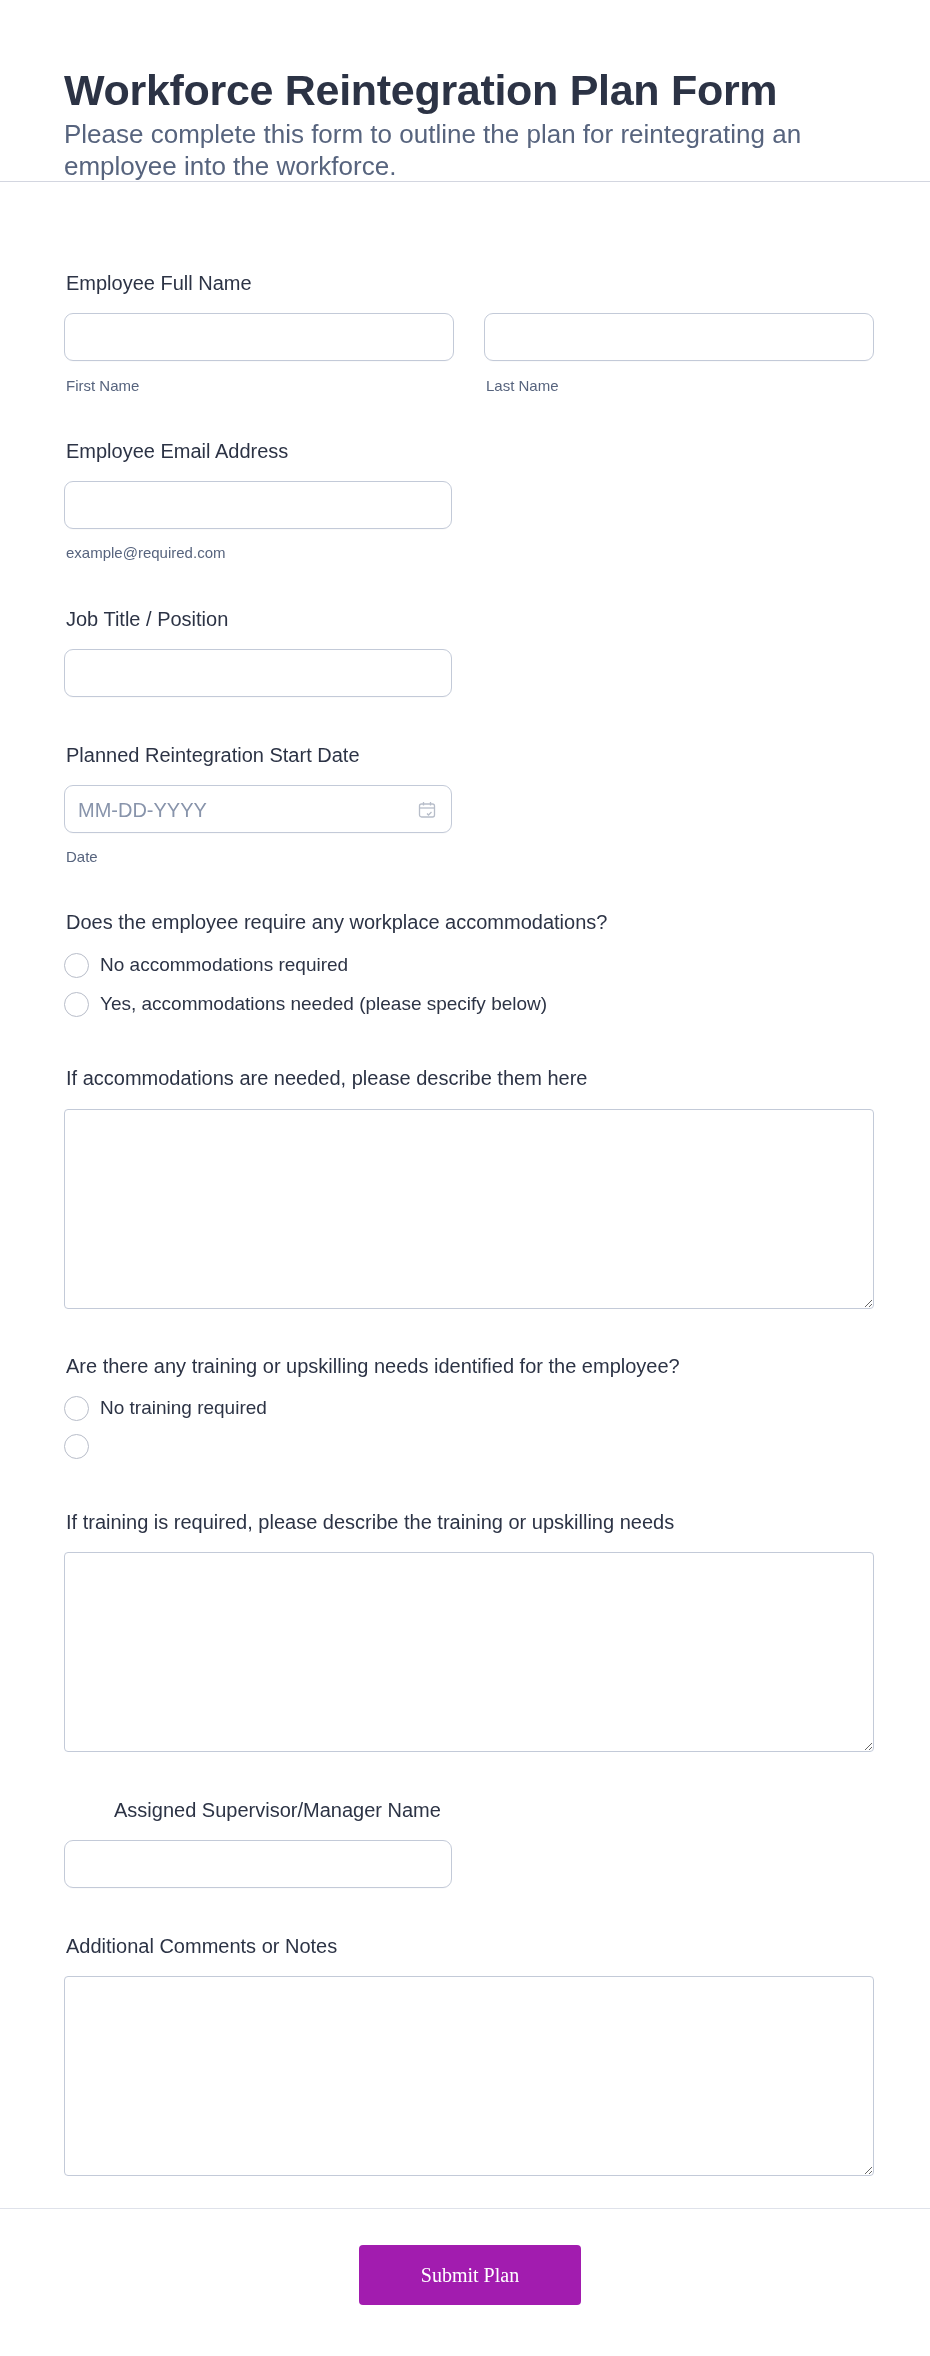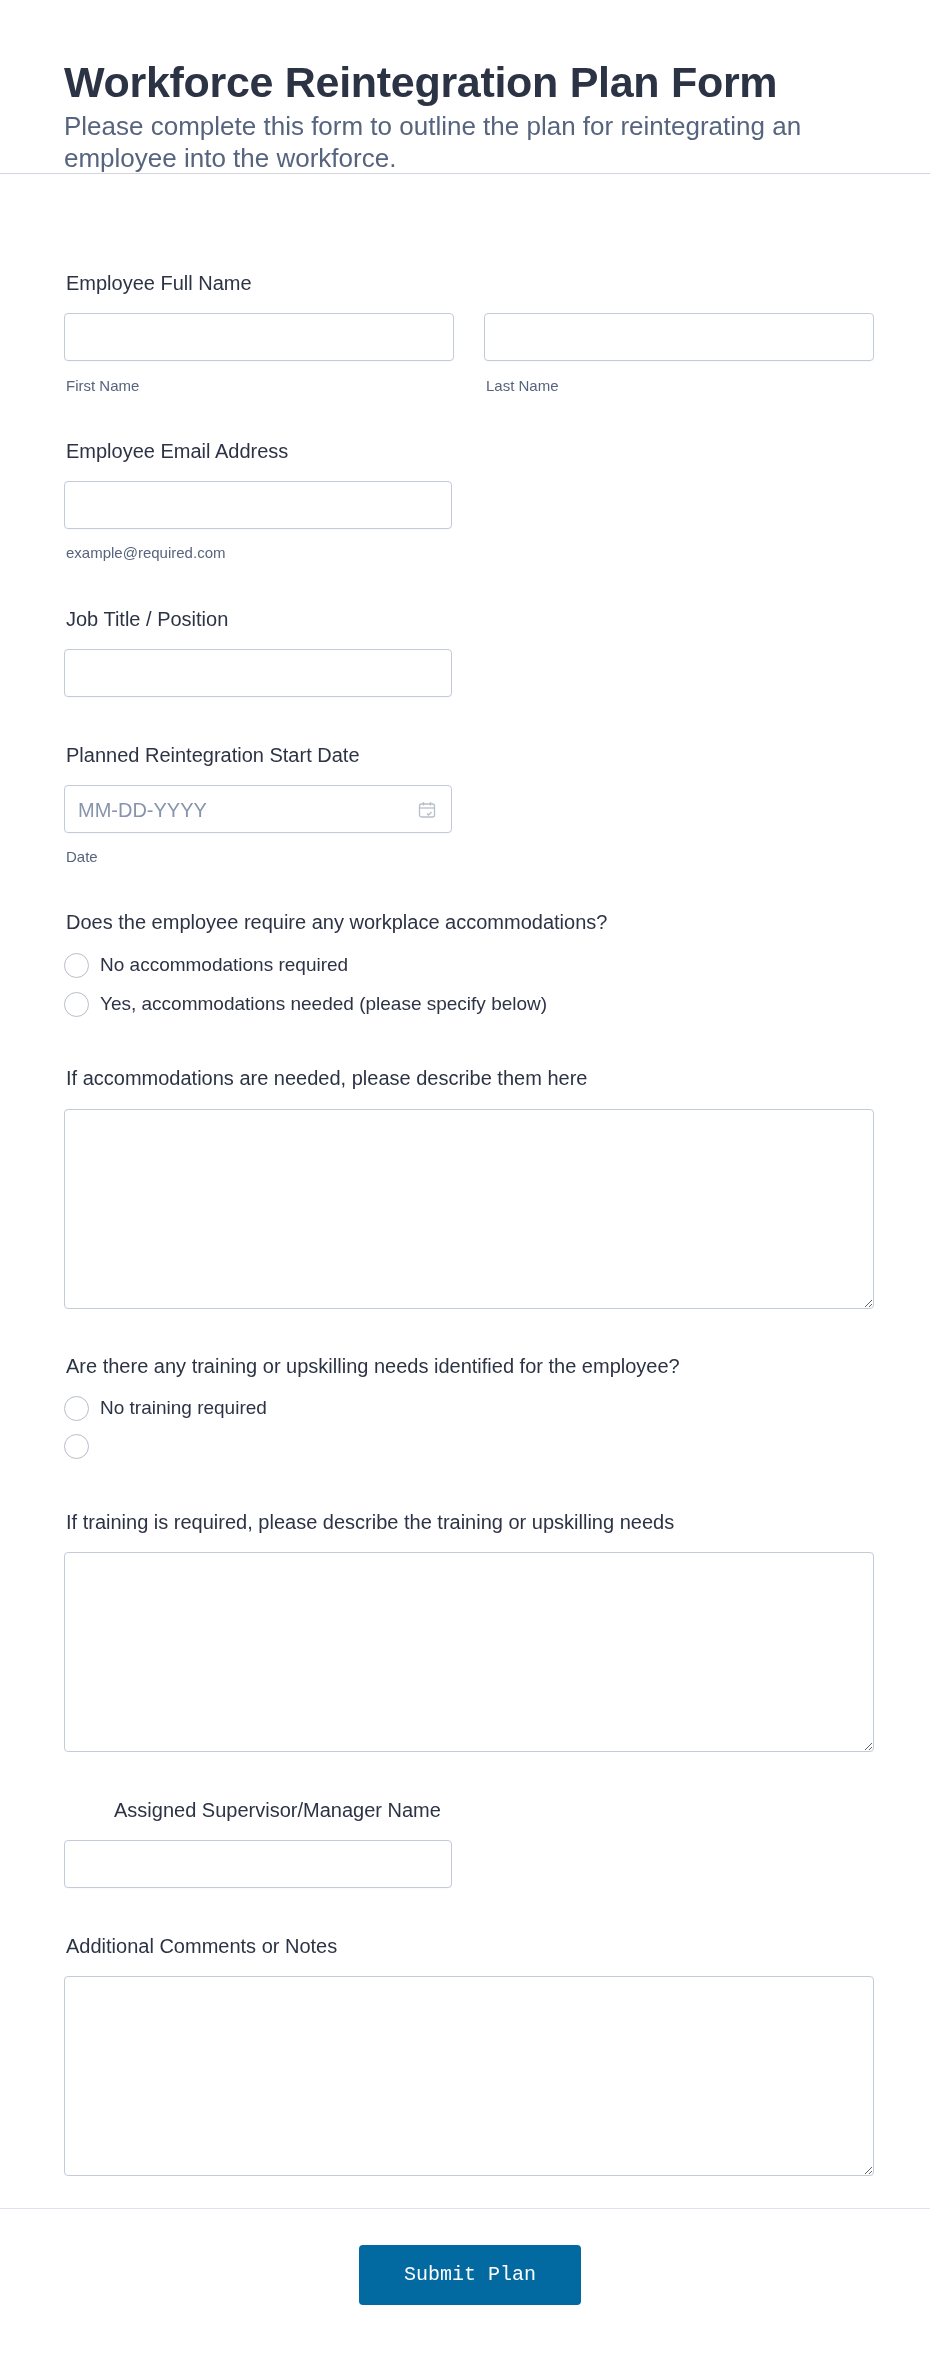--- a/index.html
+++ b/index.html
@@ -5,42 +5,42 @@
     * { box-sizing: border-box; margin: 0; padding: 0; }
     html, body { width: 930px; background: #ffffff; }
     body {
       font-family: "Liberation Sans", "DejaVu Sans", sans-serif;
       color: #2c3345;
       position: relative;
       height: 2356px;
       overflow: hidden;
     }
     .header {
-      position: absolute; left: 0; top: 4px; width: 930px; height: 170px;
+      position: absolute; left: 0; top: 12px; width: 930px; height: 170px;
       border-bottom: 1px solid #d3d6e0;
     }
     .form-title {
       position: absolute; left: 64px; top: 52px;
       font-size: 43px; font-weight: 700; line-height: 52px; color: #2c3345;
       letter-spacing: -0.3px;
     }
     .form-subtitle {
       position: absolute; left: 64px; top: 106px; width: 820px;
       font-size: 26px; line-height: 32px; color: #57647e;
     }
     .label {
       position: absolute; left: 66px;
       font-size: 20px; line-height: 26px; color: #2c3345;
     }
     .sublabel {
       position: absolute; font-size: 15px; line-height: 18px; color: #57647e;
     }
     .input {
       position: absolute; height: 48px;
-      border: 1.5px solid #c3cad8; border-radius: 4px; background: #fff;
+      border: 1.5px solid #c3cad8; border-radius: 9px; background: #fff;
       font-family: "Liberation Sans", sans-serif; font-size: 20px; color: #2c3345;
       padding: 0 12px;
       box-shadow: 0 1px 0 rgba(0,0,0,0.02);
     }
     .input::placeholder { color: #8894ab; }
     .textarea {
       position: absolute; left: 64px; width: 810px; height: 200px;
       border: 1.5px solid #c3cad8; border-radius: 4px; background: #fff;
       resize: vertical;
       font-family: "Liberation Sans", sans-serif; font-size: 18px; padding: 10px;
@@ -62,22 +62,22 @@
     }
     .cal-icon {
       position: absolute; right: 14px; top: 14px; width: 20px; height: 20px;
     }
     .footer-divider {
       position: absolute; left: 0; top: 2208px; width: 930px; height: 1px;
       background: #dfe2ea;
     }
     .submit-btn {
       position: absolute; left: 359px; top: 2245px; width: 222px; height: 60px;
-      background: #0369a1; border: none; border-radius: 4px;
-      color: #ffffff; font-family: Liberation Mono, monospace;
+      background: #a21caf; border: none; border-radius: 4px;
+      color: #ffffff; font-family: Liberation Serif, serif;
       font-size: 20px; line-height: 60px; text-align: center; cursor: pointer;
     }
   </style>
 </head>
 <body>
 
 <div class="header">
   <h1 class="form-title">Workforce Reintegration Plan Form</h1>
   <p class="form-subtitle">Please complete this form to outline the plan for reintegrating an employee into the workforce.</p>
 </div>

